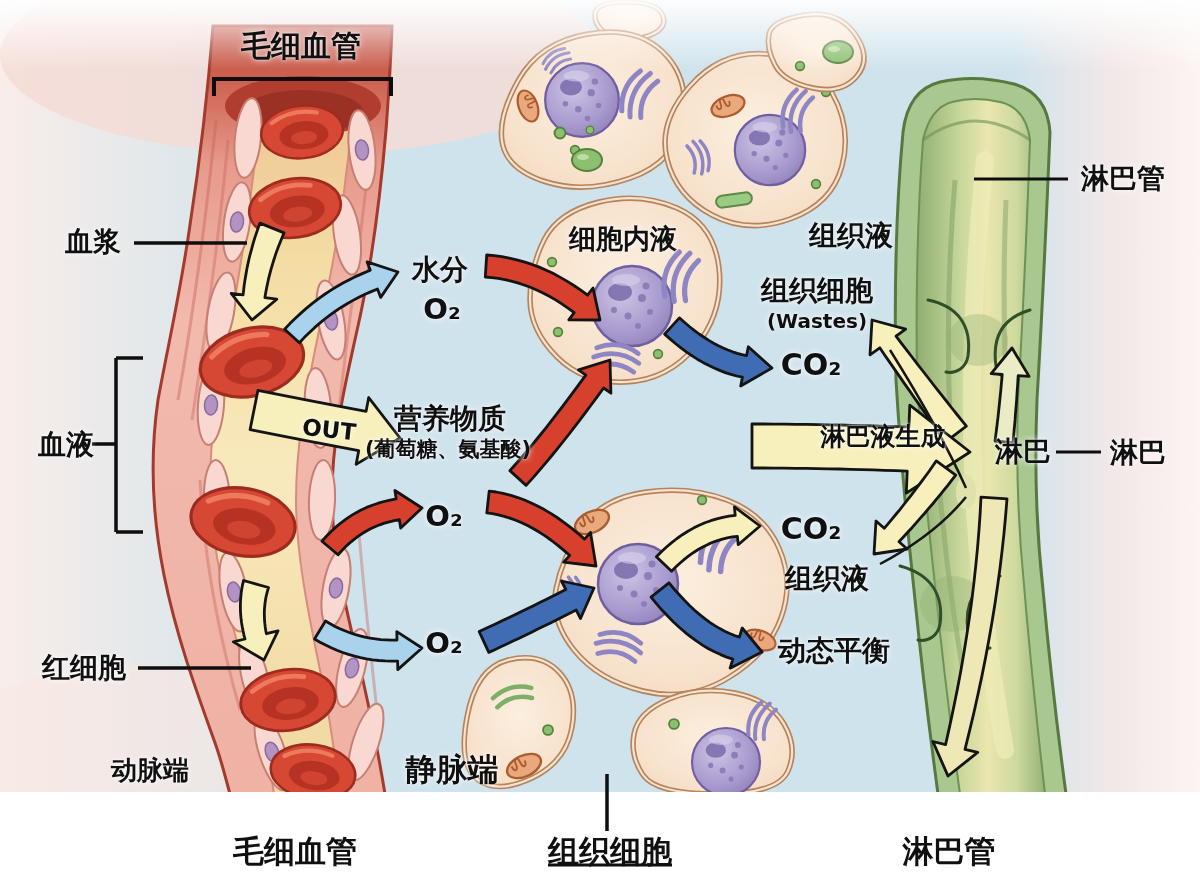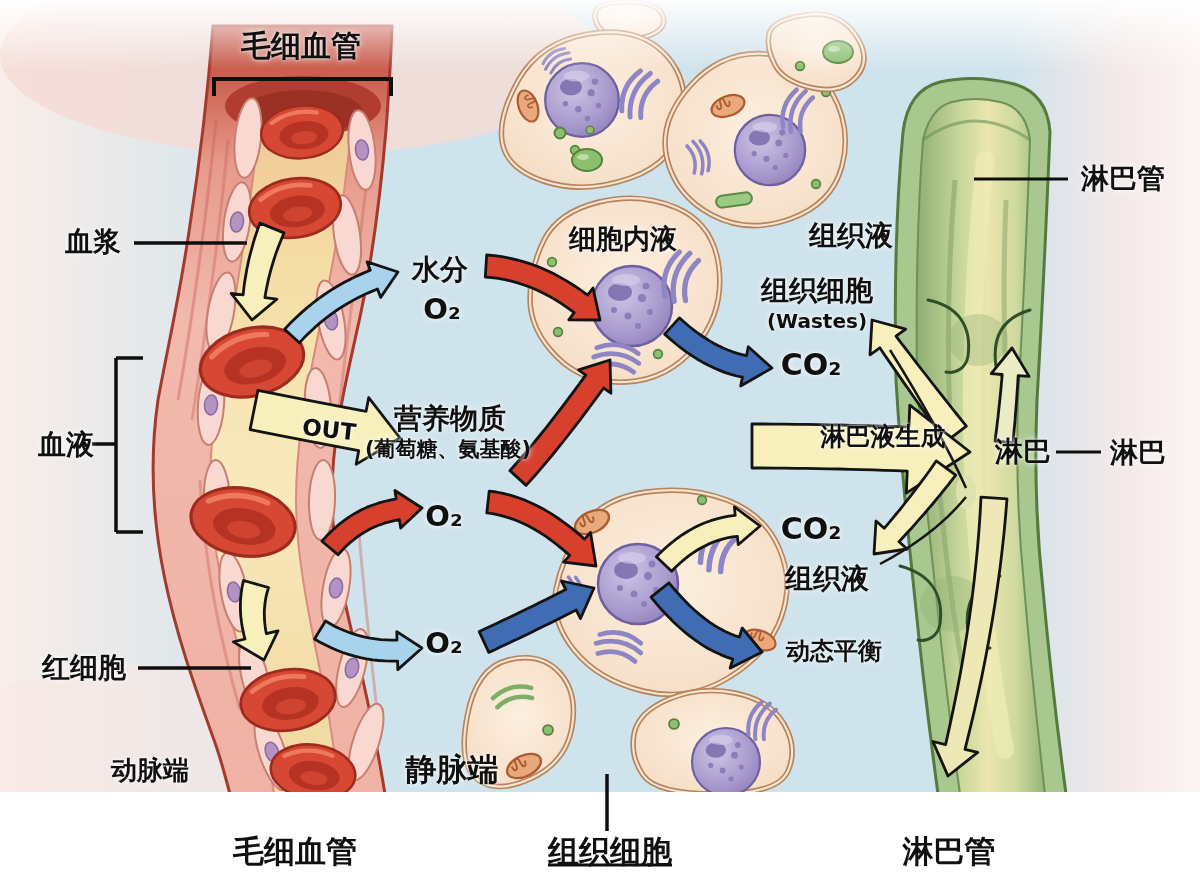--- a/index.html
+++ b/index.html
@@ -341,21 +341,21 @@
 <div class="lbl" style="left:448px;top:449px;font-size:21px;">(葡萄糖、氨基酸)</div>
 <div class="lbl" style="left:623px;top:238px;font-size:27px;">细胞内液</div>
 <div class="lbl" style="left:851px;top:236px;font-size:28px;">组织液</div>
 <div class="lbl" style="left:817px;top:291px;font-size:28px;">组织细胞</div>
 <div class="lbl" style="left:817px;top:321px;font-size:20px;">(Wastes)</div>
 <div class="lbl" style="left:811px;top:365px;font-size:30px;">CO₂</div>
 <div class="lbl" style="left:444px;top:516px;font-size:29px;">O₂</div>
 <div class="lbl" style="left:444px;top:643px;font-size:29px;">O₂</div>
 <div class="lbl" style="left:811px;top:529px;font-size:30px;">CO₂</div>
 <div class="lbl" style="left:827px;top:579px;font-size:28px;">组织液</div>
-<div class="lbl" style="left:834px;top:651px;font-size:24px;">动态平衡</div>
+<div class="lbl" style="left:834px;top:651px;font-size:28px;">动态平衡</div>
 <div class="lbl" style="left:849px;top:436px;font-size:25px;margin-left:34px;">淋巴液生成</div>
 <div class="lbl" style="left:1023px;top:452px;font-size:28px;">淋巴</div>
 <div class="lbl" style="left:1138px;top:453px;font-size:28px;">淋巴</div>
 <div class="lbl" style="left:1123px;top:179px;font-size:28px;">淋巴管</div>
 <div class="lbl" style="left:295px;top:851px;font-size:31px;">毛细血管</div>
 <div class="lbl" style="left:610px;top:851px;font-size:31px;text-decoration:underline;">组织细胞</div>
 <div class="lbl" style="left:949px;top:851px;font-size:31px;">淋巴管</div>
 </div>
 
 </body></html>

